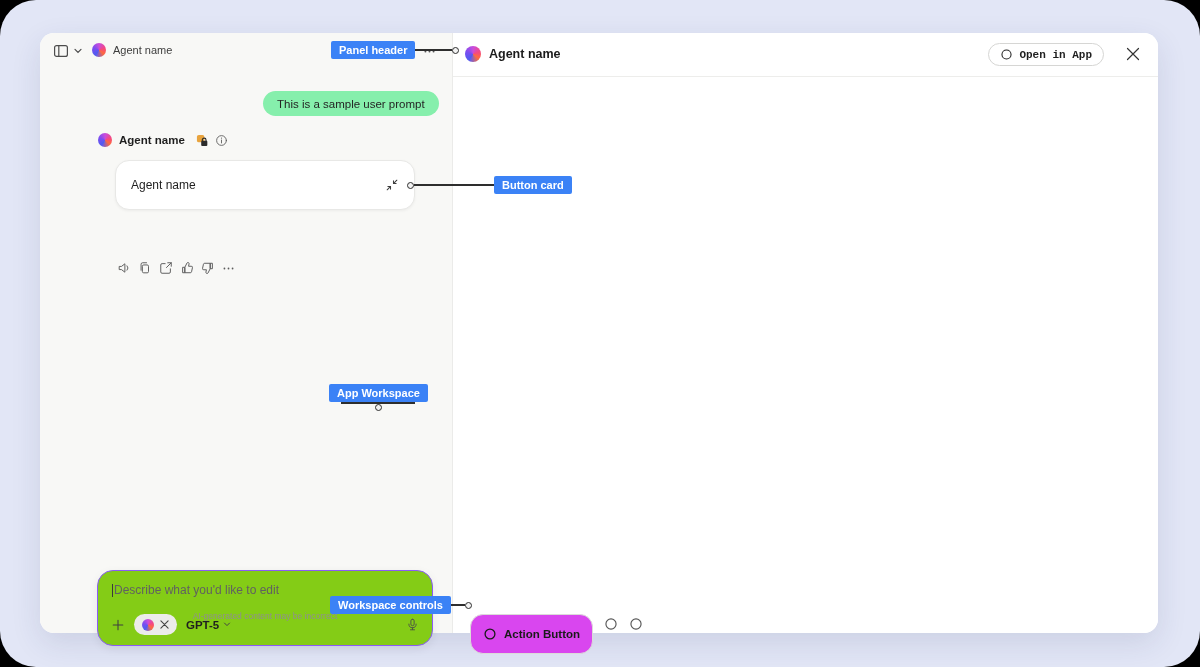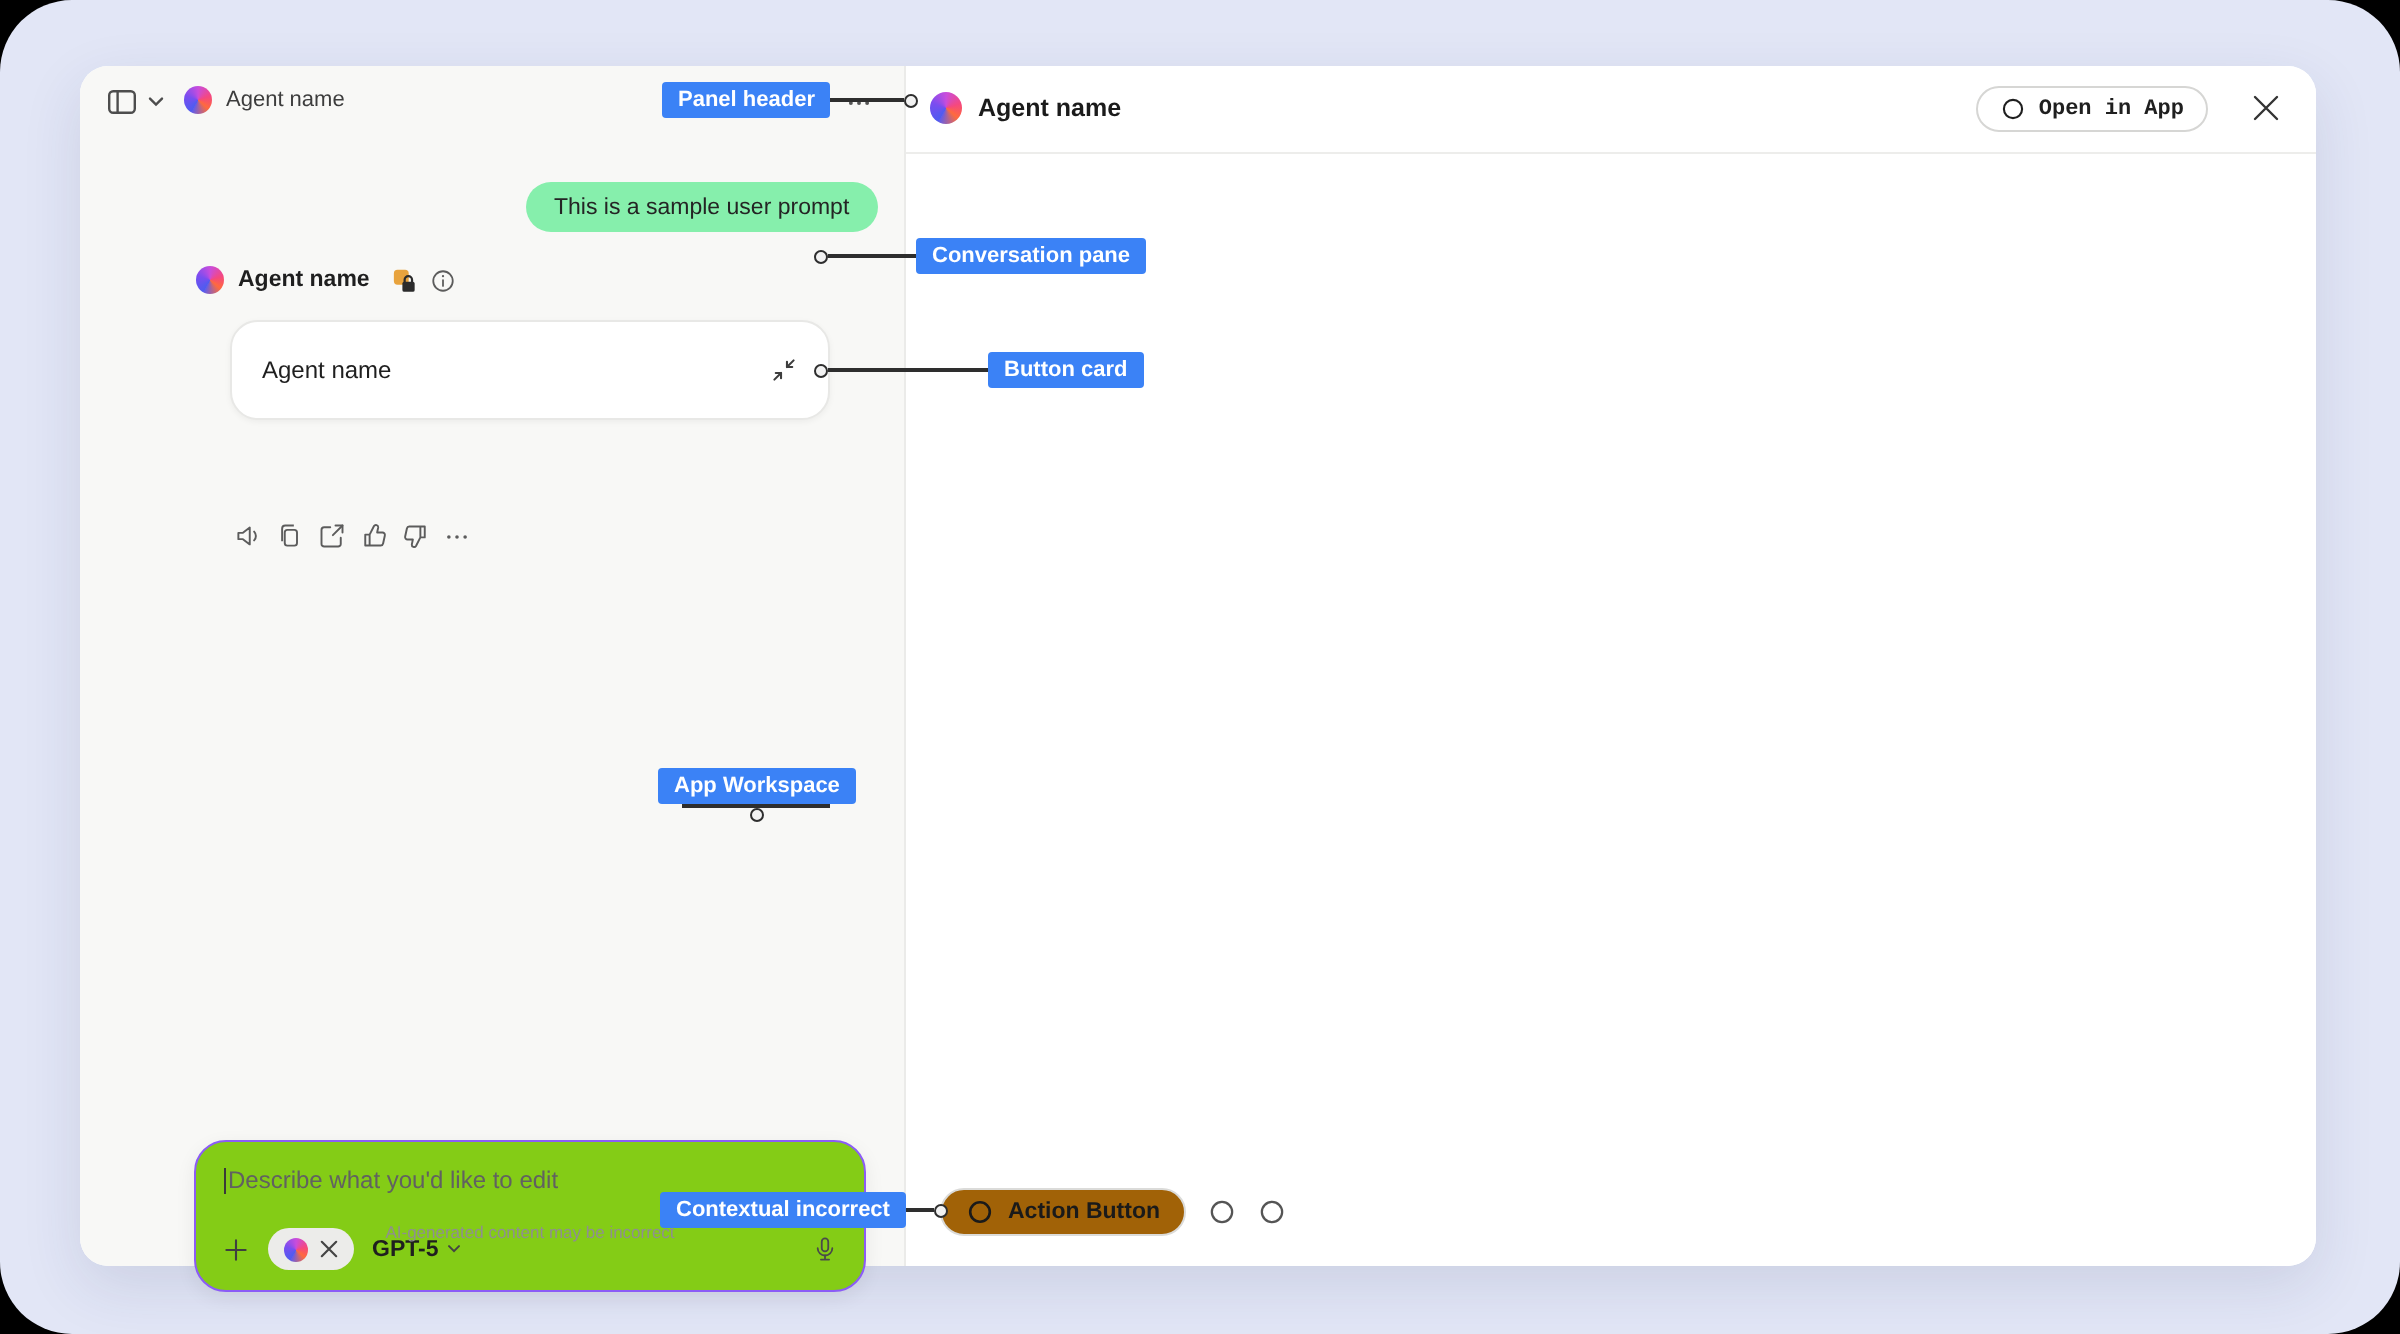--- a/index.html
+++ b/index.html
@@ -46,22 +46,22 @@
   .disclaimer{position:absolute;left:57px;top:578px;width:336px;text-align:center;font-size:8.5px;color:#8f8f8f;}
   
   .right-pane{position:absolute;left:413px;top:0;width:705px;height:600px;background:#fff;border-radius:0 14px 14px 0;}
   .rp-header{position:absolute;left:0;top:0;right:0;height:43px;border-bottom:1px solid #EDEDEB;}
   .rp-agent{position:absolute;left:12px;top:13px;display:flex;align-items:center;gap:8px;}
   .rp-agent-name{font-size:12.5px;font-weight:bold;color:#1b1b1b;}
   .open-btn{position:absolute;right:54px;top:10px;height:23px;display:flex;align-items:center;gap:6px;
     padding:0 11px;border:1px solid #D6D6D4;border-radius:12px;background:#fff;font-size:11px;font-weight:bold;color:#1f1f1f;cursor:pointer;font-family:Liberation Mono, monospace;}
   .rp-close{position:absolute;right:18px;top:14px;color:#333;}
   .rp-footer{position:absolute;left:17px;top:561px;display:flex;align-items:center;gap:11px;}
-  .action-btn{height:24px;display:flex;align-items:center;gap:7px;padding:0 12px;border:1px solid #DBDBD9;
-    border-radius:13px;background:#a16207;font-size:11.5px;font-weight:bold;color:#1a1a1a;cursor:pointer;}
+  .action-btn{height:40px;display:flex;align-items:center;gap:7px;padding:0 12px;border:1px solid #DBDBD9;
+    border-radius:13px;background:#d946ef;font-size:11.5px;font-weight:bold;color:#1a1a1a;cursor:pointer;margin-top:20px;}
   .circle-btn{color:#555;display:inline-flex;cursor:pointer;}
   
   .ann{position:absolute;display:flex;align-items:center;z-index:20;}
   .ann-label{background:#3b82f6;color:#fff;font-size:11px;font-weight:bold;padding:3px 8px;border-radius:2px;white-space:nowrap;}
   .ann-line{height:1.5px;background:#2e2e2e;}
   .ann-dot{width:5px;height:5px;border:1.6px solid #2e2e2e;border-radius:50%;background:#f2f2f2;flex:none;}
   svg{display:block;}
 </style>
 </head>
 <body>
@@ -257,36 +257,31 @@
       </div>
     </div>
   </div>
 
   <div class="ann" style="left:331px;top:41px;">
     <span class="ann-label">Panel header</span>
     <span class="ann-line" style="width:37px;"></span>
     <span class="ann-dot"></span>
   </div>
 
-  <div class="ann" style="left:407px;top:119px;">
-    <span class="ann-dot"></span>
-    <span class="ann-line" style="width:44px;"></span>
-    <span class="ann-label">Conversation pane</span>
-  </div>
 
   <div class="ann" style="left:407px;top:176px;">
     <span class="ann-dot"></span>
     <span class="ann-line" style="width:80px;"></span>
     <span class="ann-label">Button card</span>
   </div>
 
   <div class="ann" style="left:329px;top:384px;flex-direction:column;">
     <span class="ann-label">App Workspace</span>
     <span class="ann-line" style="width:74px;"></span>
     <span class="ann-dot"></span>
   </div>
 
   <div class="ann" style="left:330px;top:596px;">
-    <span class="ann-label">Contextual incorrect</span>
+    <span class="ann-label">Workspace controls</span>
     <span class="ann-line" style="width:14px;"></span>
     <span class="ann-dot"></span>
   </div>
 </div>
 
 </body></html>

